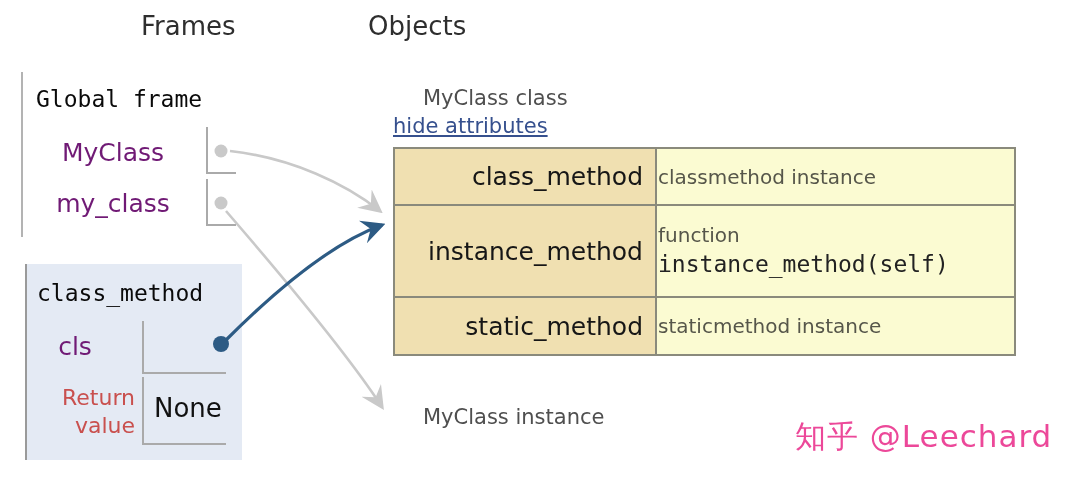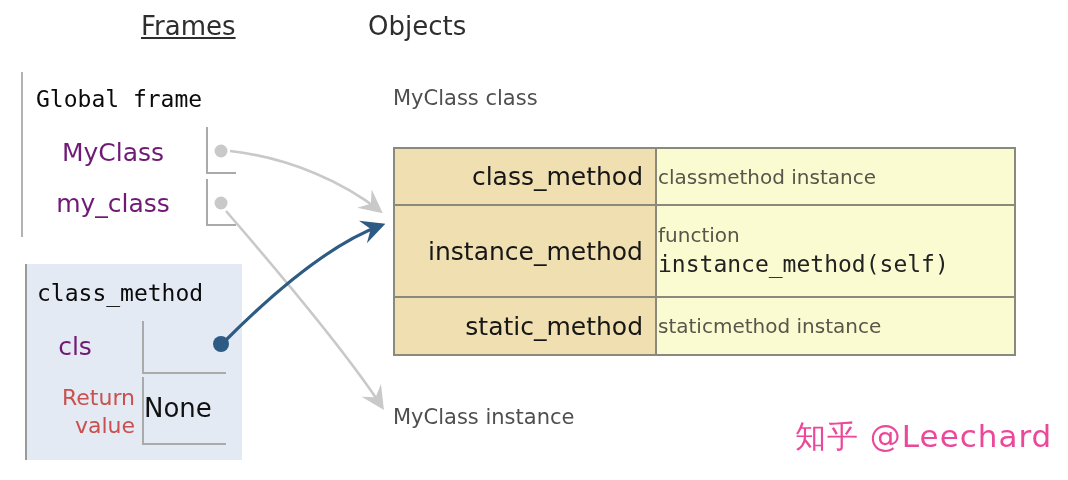--- a/index.html
+++ b/index.html
@@ -5,45 +5,45 @@
   html,body{margin:0;padding:0;background:#ffffff;}
   .stage{
     position:relative;width:1068px;height:480px;overflow:hidden;background:#ffffff;
     font-family:"DejaVu Sans","Liberation Sans",sans-serif;color:#1f1f1f;
   }
   .mono{font-family:"DejaVu Sans Mono","Liberation Mono",monospace;}
   .abs{position:absolute;}
 
   
   .hdr{font-size:26px;color:#2e2e2e;}
-  .hdr-frames{left:141px;top:11px;text-decoration:underline;}
+  .hdr-frames{left:141px;top:11px;}
   .hdr-objects{left:368px;top:11px;}
 
   
   .gframe-border{left:21px;top:72px;width:2px;height:165px;background:#b3b3b3;}
   .gframe-title{left:36px;top:86px;font-size:23px;color:#0a0a0a;}
   .var-name{width:166px;text-align:center;font-size:25px;color:#701a75;}
   .vn-myclass{left:30px;top:138px;}
   .vn-myclass2{left:30px;top:189px;}
   .val-cell{border-left:2px solid #aaaaaa;border-bottom:2px solid #aaaaaa;}
   .vc-myclass{left:206px;top:127px;width:28px;height:45px;}
   .vc-myclass2{left:206px;top:179px;width:28px;height:45px;}
 
   
   .cframe{left:25px;top:264px;width:215px;height:196px;background:#e4eaf4;border-left:2px solid #9a9a9a;}
   .cframe-title{left:37px;top:280px;font-size:23px;color:#0a0a0a;}
   .vn-cls{left:30px;top:332px;width:90px;}
   .vc-cls{left:142px;top:321px;width:82px;height:51px;}
   .ret-label{left:28px;top:384px;width:107px;text-align:right;font-size:22px;line-height:28px;color:#c9504e;}
   .ret-label span{display:block;}
   .vc-ret{left:142px;top:377px;width:82px;height:66px;}
-  .none-val{display:block;line-height:62px;font-size:26px;color:#111111;}
+  .none-val{display:block;padding-left:10px;line-height:62px;font-size:26px;color:#111111;}
 
   
-  .obj-label{font-size:21px;color:#4f4f4f;}
+  .obj-label{font-size:21px;color:#4f4f4f;margin-left:30px;}
   .ol-class{left:393px;top:86px;}
   .toggle-link{left:393px;top:114px;font-size:21px;color:#36508e;text-decoration:underline;cursor:pointer;}
   .instance-label{left:393px;top:405px;}
 
   table.class-table{
     position:absolute;left:393px;top:147px;border-collapse:collapse;
     border:2px solid #8a8a7c;
   }
   .class-table td{border:2px solid #8a8a7c;vertical-align:middle;}
   td.attr-name{
@@ -90,20 +90,21 @@
   <div class="abs val-cell vc-cls"></div>
   <div class="abs ret-label">
     <span>Return</span>
     <span>value</span>
   </div>
   <div class="abs val-cell vc-ret">
     <span class="none-val">None</span>
   </div>
 
   <div class="abs obj-label ol-class">MyClass class</div>
+  <a class="abs toggle-link" href="#">hide attributes</a>
 
   <table class="class-table">
     <tbody>
         <tr class="row-1">
       <td class="attr-name">class_method</td>
       <td class="attr-val">classmethod instance</td>
     </tr>
     <tr class="row-2">
       <td class="attr-name">instance_method</td>
       <td class="attr-val">

